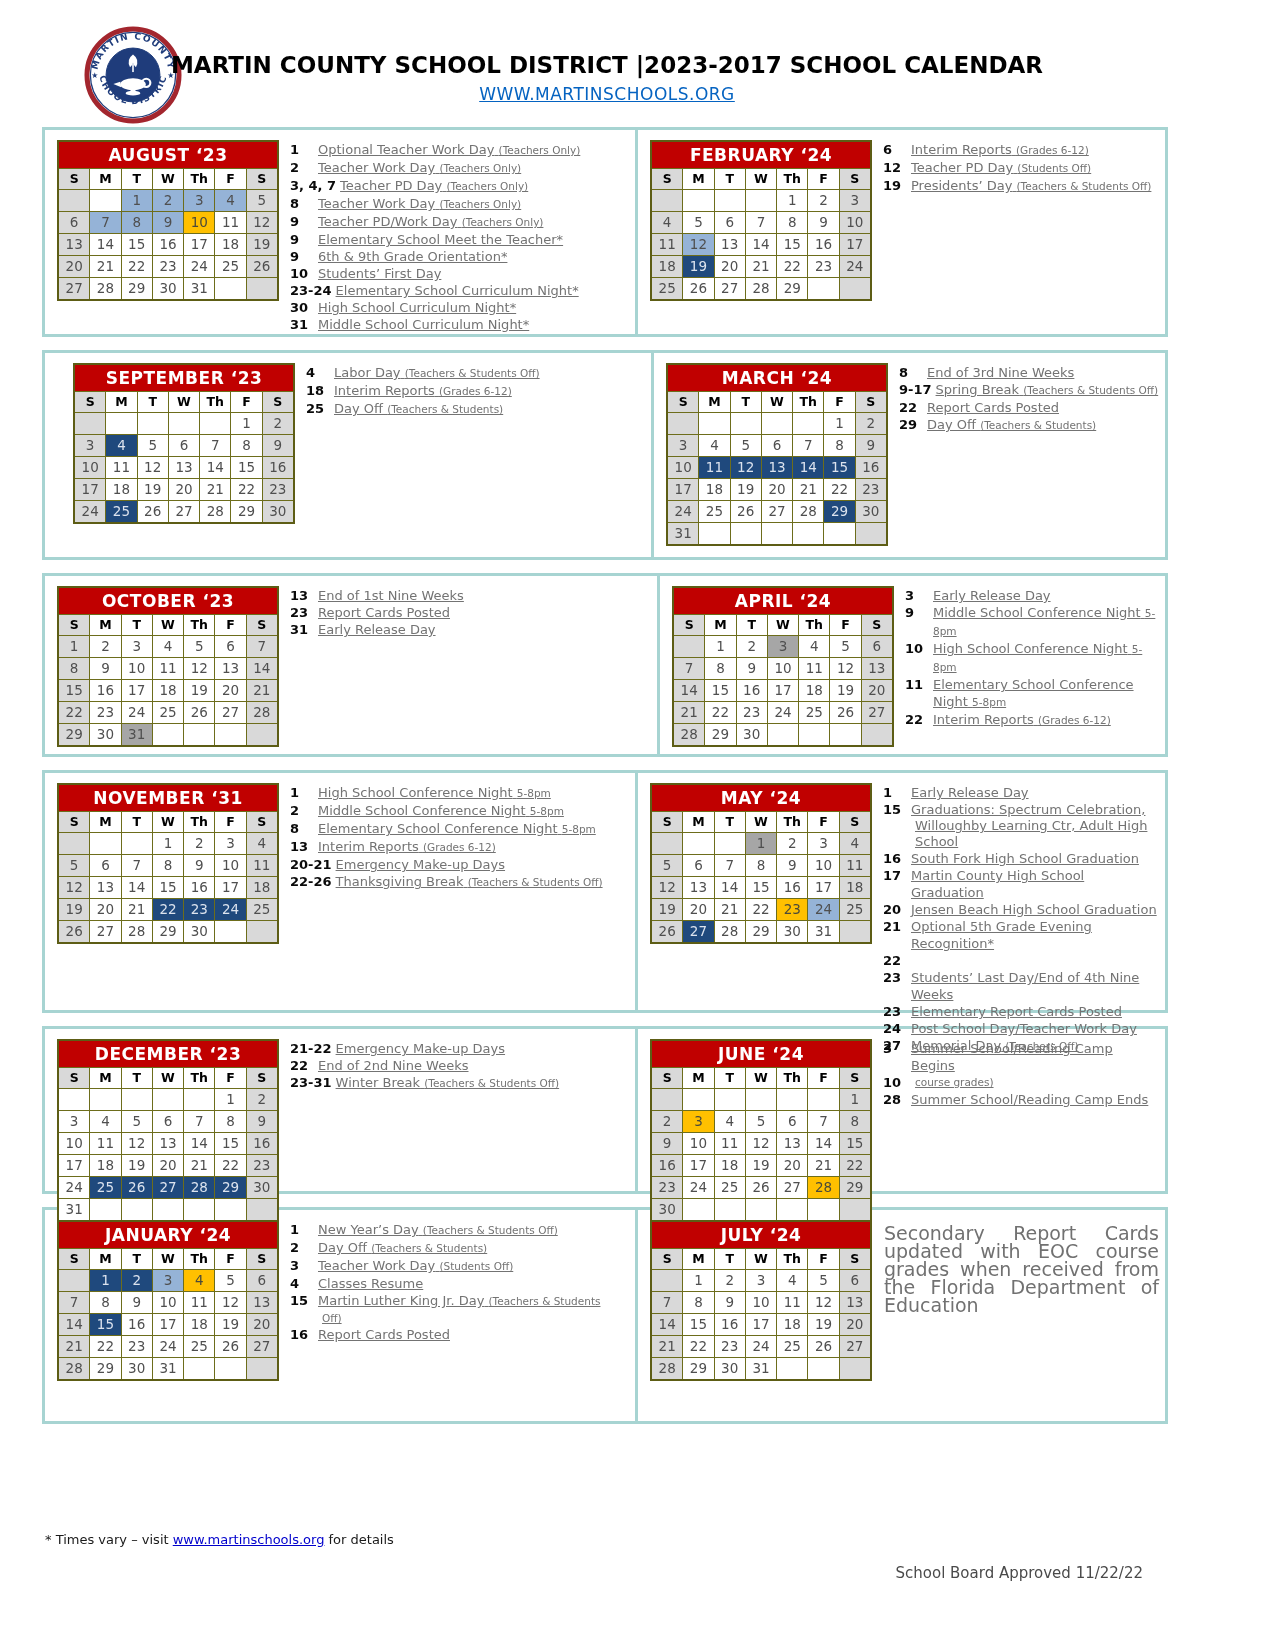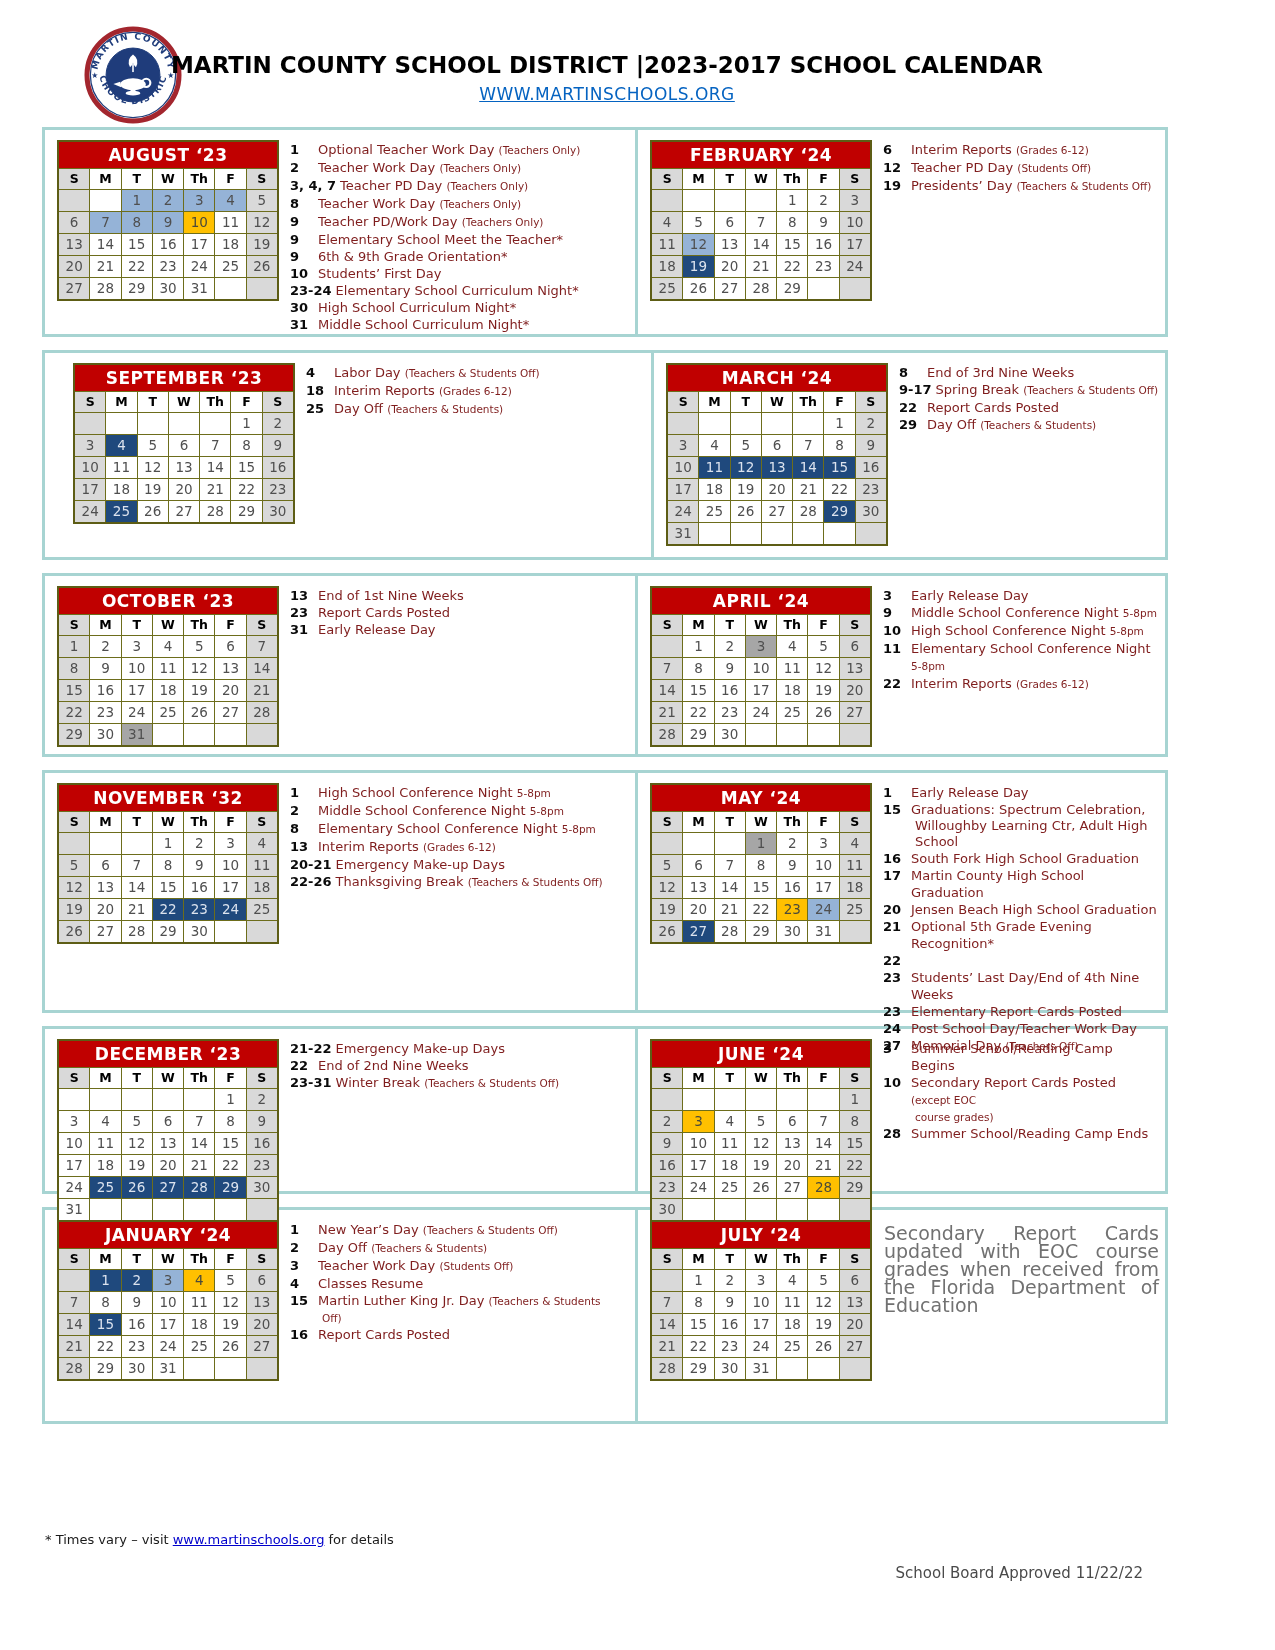--- a/index.html
+++ b/index.html
@@ -12,21 +12,21 @@
   .htitle{position:absolute;top:52px;left:42px;width:1130px;text-align:center;
           font-size:23px;font-weight:bold;color:#000;letter-spacing:0;}
   .hsite{position:absolute;top:84px;left:42px;width:1130px;text-align:center;}
   .hsite a{font-size:17px;color:#0563C1;text-decoration:underline;letter-spacing:.5px;cursor:pointer;}
 
   
   .blocks{margin-left:42px;width:1126px;}
   .block{box-sizing:border-box;border:3px solid #A7D4D2;display:flex;margin-bottom:13px;background:#fff;}
   .block:nth-of-type(1){height:210px;}
   .block:nth-of-type(2){height:210px;padding-left:16px;}
-  .block:nth-of-type(3){height:184px;}
+  .block:nth-of-type(3){height:184px;gap:22px;}
   .block:nth-of-type(4){height:243px;}
   .block:nth-of-type(5){height:168px;}
   .block:nth-of-type(6){height:217px;margin-bottom:0;}
   .panel{box-sizing:border-box;display:flex;align-items:flex-start;padding:10px 6px 6px 12px;}
   .panel.left{width:590px;}
   .panel.right{flex:1;border-left:3px solid #A7D4D2;}
 
   
   .cal{flex:none;width:218px;border:2px solid #5D5D15;background:#f0abfc;}
   .cal-title{background:#C00000;color:#fff;font-weight:bold;text-align:center;
@@ -39,21 +39,21 @@
   .s-g{background:#D9D9D9;}
   .s-lb{background:#95B3D7;}
   .s-db{background:#1F497D;color:#DCE3EE;}
   .s-y{background:#FFC000;color:#4a4a3a;}
   .s-mg{background:#A6A6A6;}
 
   
   .notes{flex:1;padding-left:11px;padding-top:1px;}
   .note{display:flex;line-height:17px;}
   .nnum{font-weight:bold;color:#0a0a0a;font-size:13px;min-width:24px;padding-right:4px;white-space:nowrap;}
-  .nbody{flex:1;color:#7f1d1d;font-size:13px;}
+  .nbody{flex:1;color:#737373;font-size:13px;text-decoration:underline;}
   .nsmall{font-size:10.5px;}
   .ncont{line-height:16px;padding-left:4px;}
   .side-note{flex:1;padding-left:12px;padding-top:4px;color:#717171;font-size:19px;line-height:18px;text-align:justify;}
 
   
   .footer{position:absolute;left:45px;top:1532px;width:1160px;display:flex;justify-content:space-between;}
   .foot-left{font-size:13px;color:#1a1a1a;}
   .foot-left a{color:#0000CC;text-decoration:underline;cursor:pointer;}
   .foot-right{font-size:15px;color:#4A4A4A;padding-right:62px;margin-top:32px;}
 </style>
@@ -586,21 +586,21 @@
               <div class="nbody">
                 <div class="nline"><span>Interim Reports</span> <span class="nsmall">(Grades 6-12)</span></div>
               </div>
             </div>
           </div>
         </div>
       </div>
       <div class="block">
         <div class="panel left">
           <div class="cal">
-            <div class="cal-title">NOVEMBER ‘32</div>
+            <div class="cal-title">NOVEMBER ‘31</div>
             <div class="cal-grid">
               <div class="dh we">S</div>
               <div class="dh">M</div>
               <div class="dh">T</div>
               <div class="dh">W</div>
               <div class="dh">Th</div>
               <div class="dh">F</div>
               <div class="dh we">S</div>
               <div class="dc s-g"></div>
               <div class="dc s-w"></div>
@@ -929,21 +929,20 @@
           <div class="notes">
             <div class="note">
               <span class="nnum">3</span>
               <div class="nbody">
                 <div class="nline"><span>Summer School/Reading Camp Begins</span></div>
               </div>
             </div>
             <div class="note">
               <span class="nnum">10</span>
               <div class="nbody">
-                <div class="nline"><span>Secondary Report Cards Posted</span> <span class="nsmall">(except EOC</span></div>
                 <div class="ncont nsmall">course grades)</div>
               </div>
             </div>
             <div class="note">
               <span class="nnum">28</span>
               <div class="nbody">
                 <div class="nline"><span>Summer School/Reading Camp Ends</span></div>
               </div>
             </div>
           </div>

